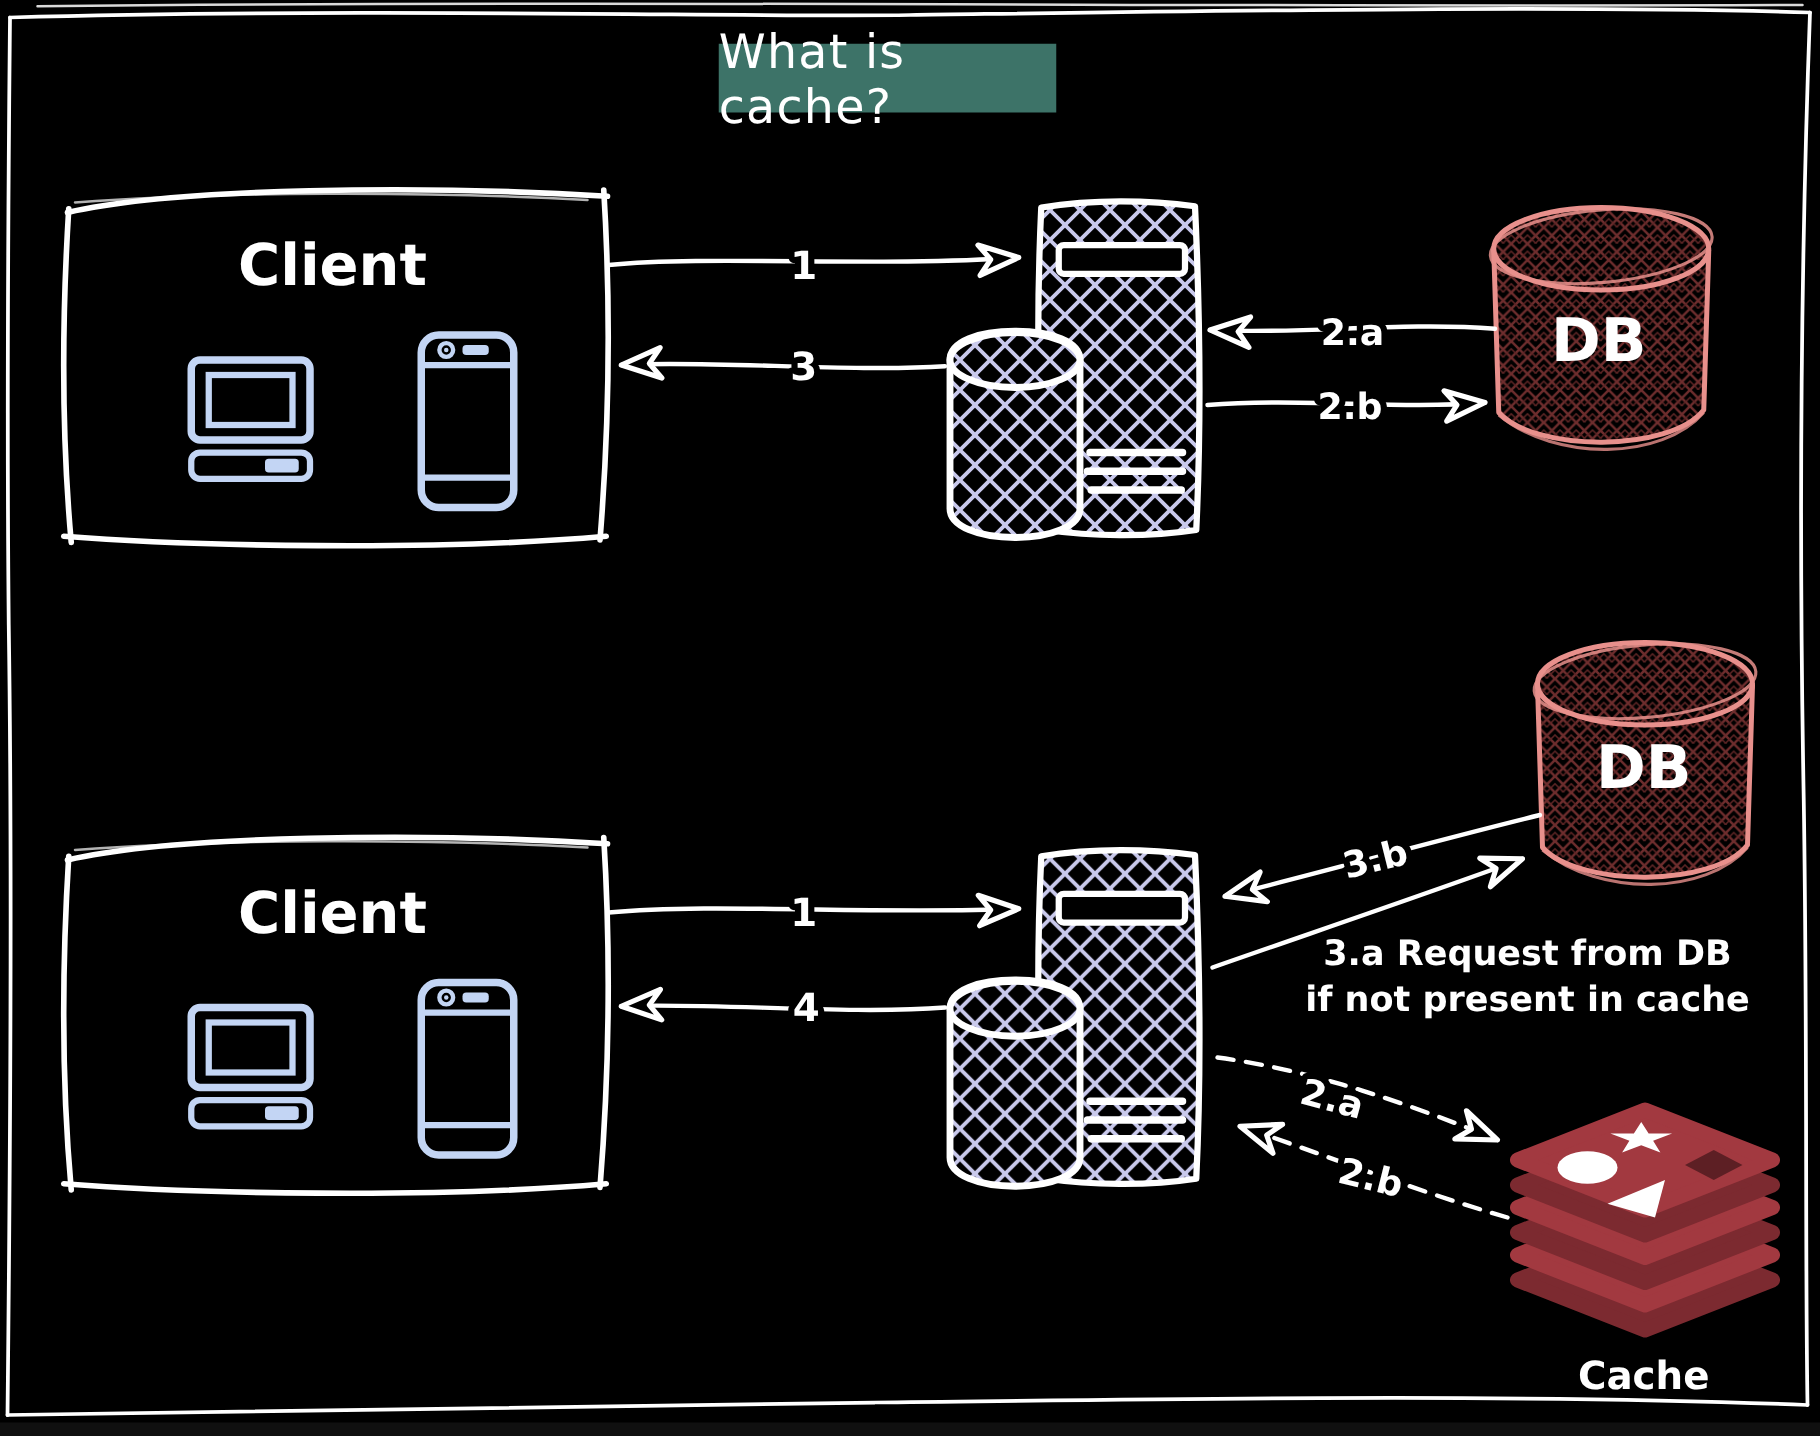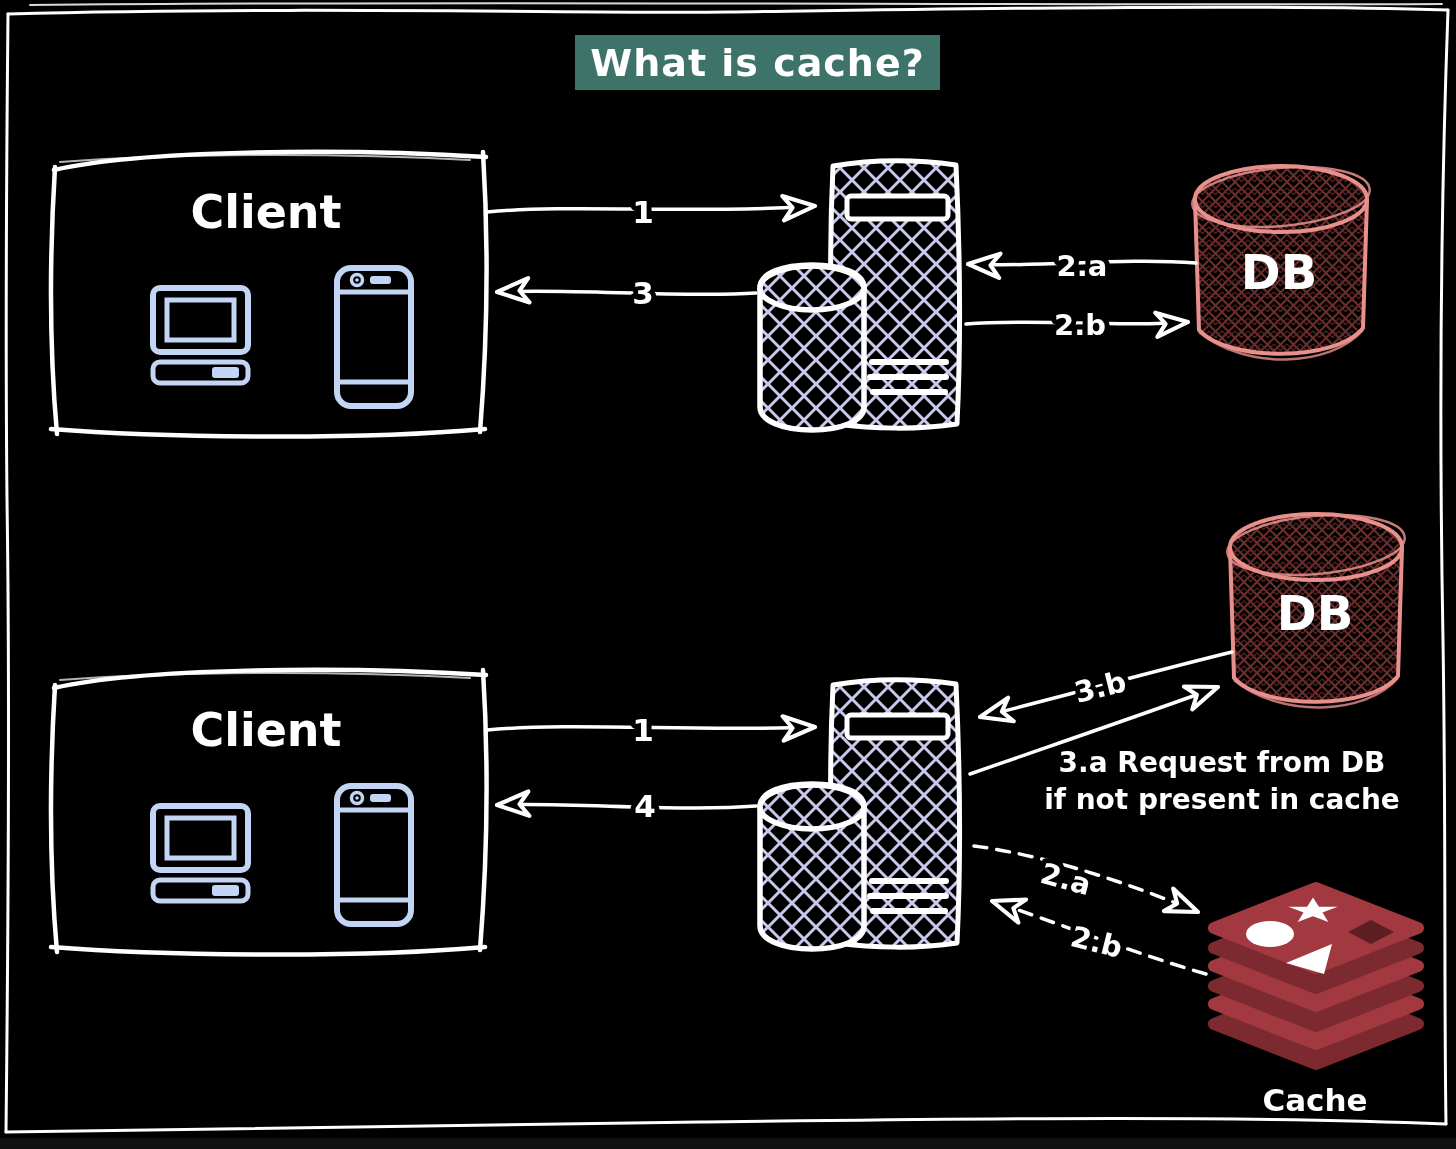--- a/index.html
+++ b/index.html
@@ -1,20 +1,20 @@
 <!DOCTYPE html>
 <html><head>
 <meta charset="utf-8">
 <style>
   html,body{margin:0;padding:0;background:#000;width:1456px;height:1149px;overflow:hidden;}
   #canvas{position:relative;width:1456px;height:1149px;background:#000;font-family:"DejaVu Sans",sans-serif;}
   #sketch{position:absolute;left:0;top:0;}
   .title-banner{
-    position:absolute;left:575px;top:35px;width:365px;height:55px;
-    background:#3d7368;color:#fff;font-size:38px;font-weight:700;
+    position:absolute;left:575px;top:35px;width:270px;height:55px;
+    background:#3d7368;color:#fff;font-size:38px;font-weight:400;
     display:flex;align-items:center;justify-content:center;letter-spacing:1px;
   }
   .svg-label{font-family:"DejaVu Sans",sans-serif;font-weight:700;fill:#ffffff;}
   .halo{stroke:#000;stroke-width:10px;paint-order:stroke;stroke-linejoin:round;}
 </style>
 </head>
 <body>
 
 <div id="canvas">
 

